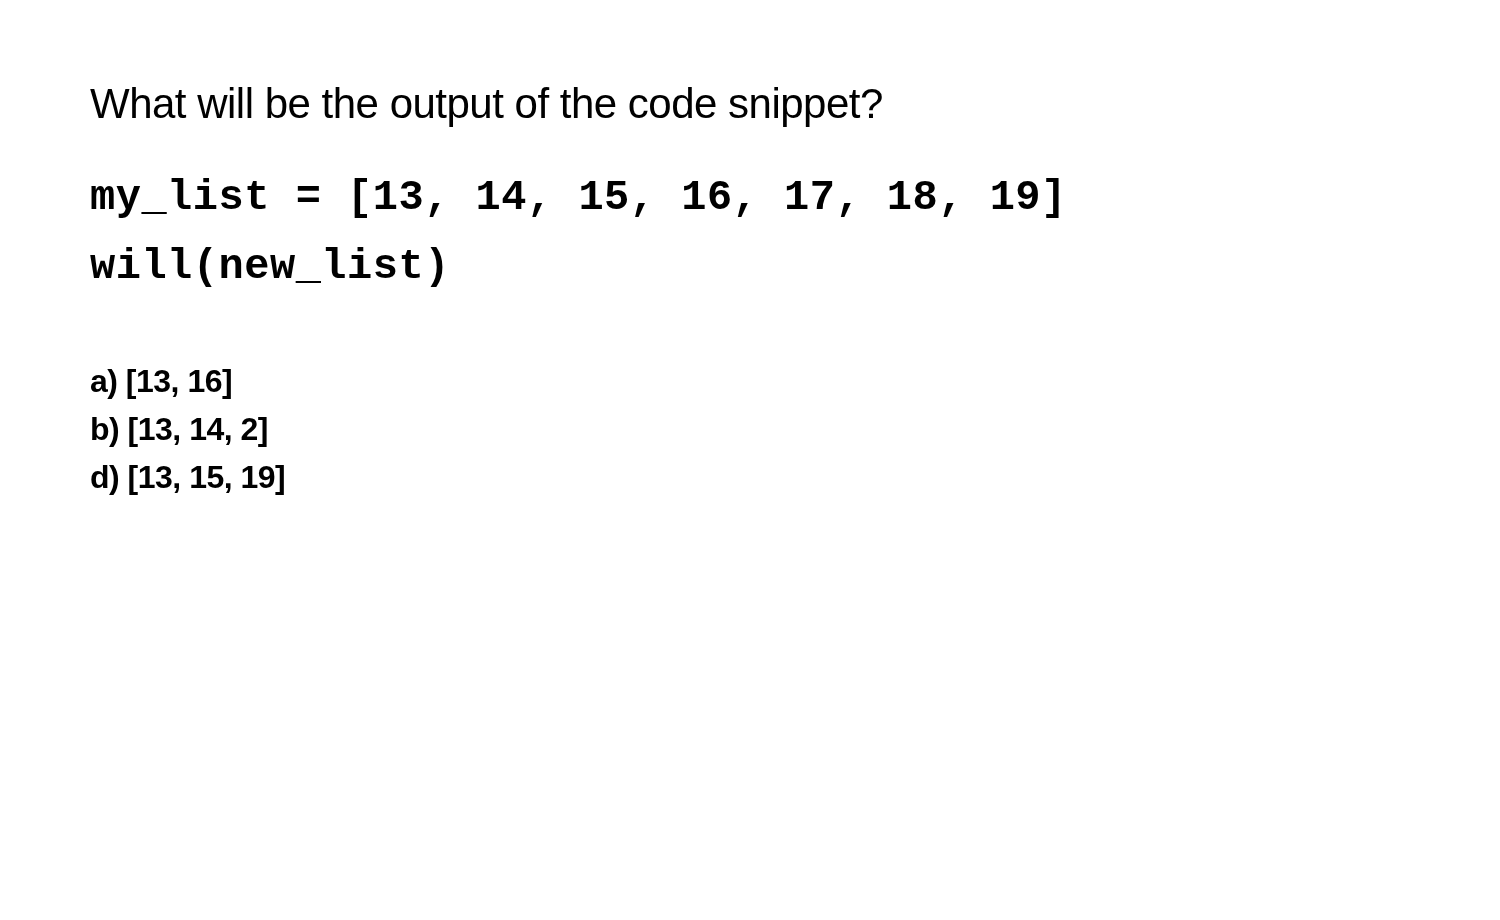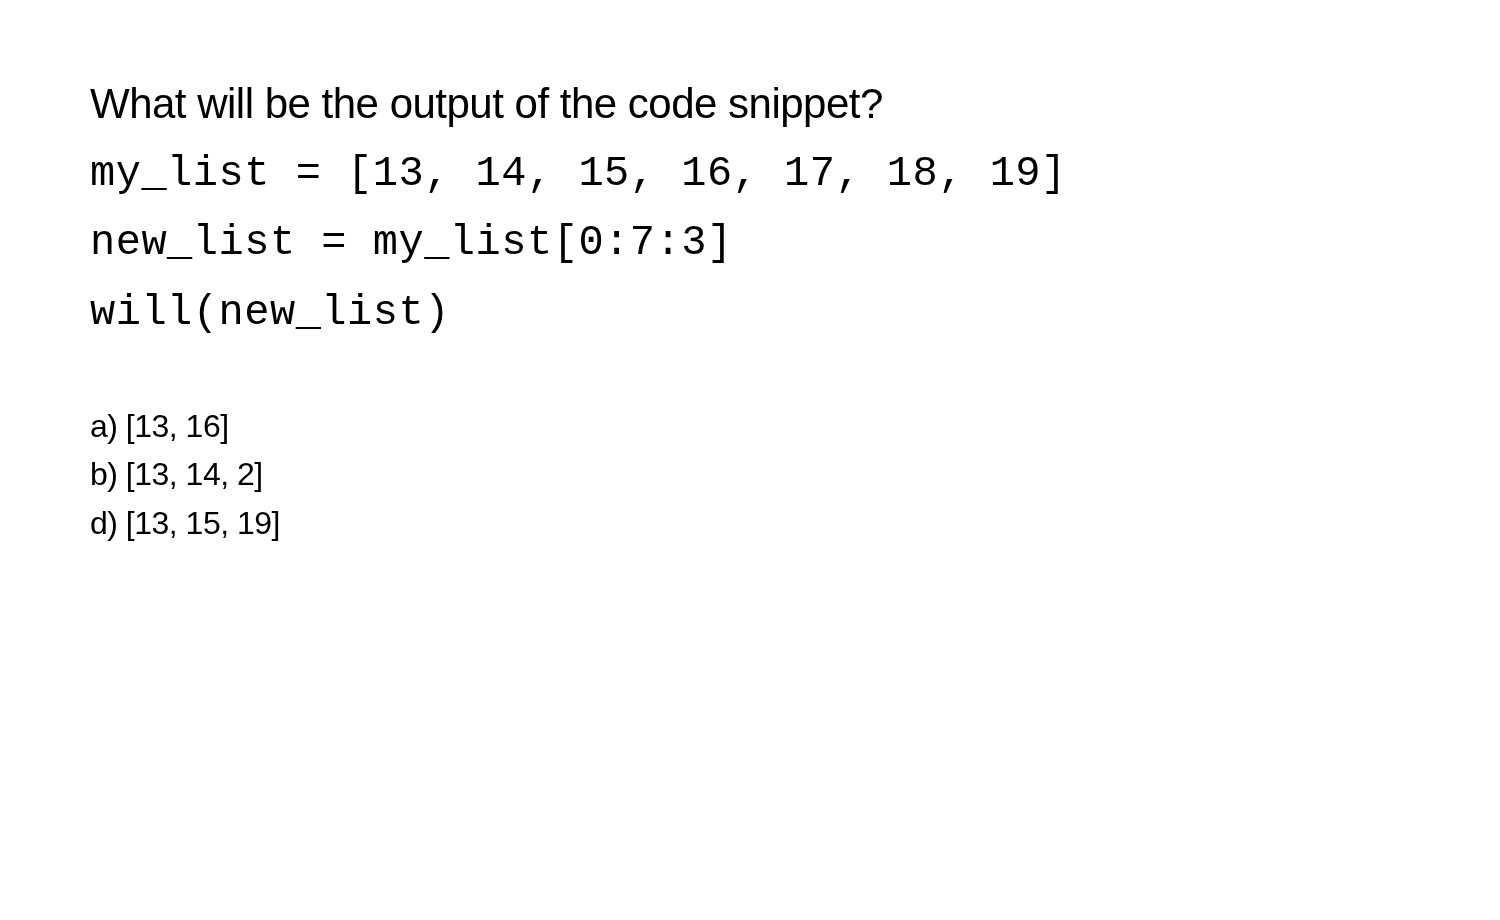--- a/index.html
+++ b/index.html
@@ -1,31 +1,32 @@
 <!DOCTYPE html>
 <html><head>
   <meta charset="utf-8">
   <style>
     * {
       margin: 0;
       padding: 0;
       box-sizing: border-box;
+      font-weight: bold;
     }
     body {
       width: 1500px;
       height: 920px;
       background: #ffffff;
       font-family: -apple-system, BlinkMacSystemFont, "Segoe UI", Helvetica, Arial, sans-serif;
       color: #000000;
       padding: 80px 90px;
     }
     .question {
       font-size: 42px;
       font-weight: 400;
-      margin-bottom: 12px;
+      margin-bottom: 36px;
       letter-spacing: -0.5px;
     }
     .code-block {
       font-family: "Courier New", Courier, monospace;
       font-size: 42px;
       line-height: 1.65;
       margin-bottom: 55px;
       letter-spacing: 0.5px;
     }
     .code-line {
@@ -40,21 +41,20 @@
       margin-bottom: 2px;
     }
   </style>
 </head>
 <body>
 
 <div class="question">What will be the output of the code snippet?</div>
 
 <div class="code-block">
   <div class="code-line">my_list = [13, 14, 15, 16, 17, 18, 19]</div>
-  <div class="code-line">new_list = my_list[0:7:3]</div>
   <div class="code-line">will(new_list)</div>
 </div>
 
 <div class="options">
   <div class="option">a) [13, 16]</div>
   <div class="option">b) [13, 14, 2]</div>
   <div class="option">d) [13, 15, 19]</div>
 </div>
 
 </body></html>

